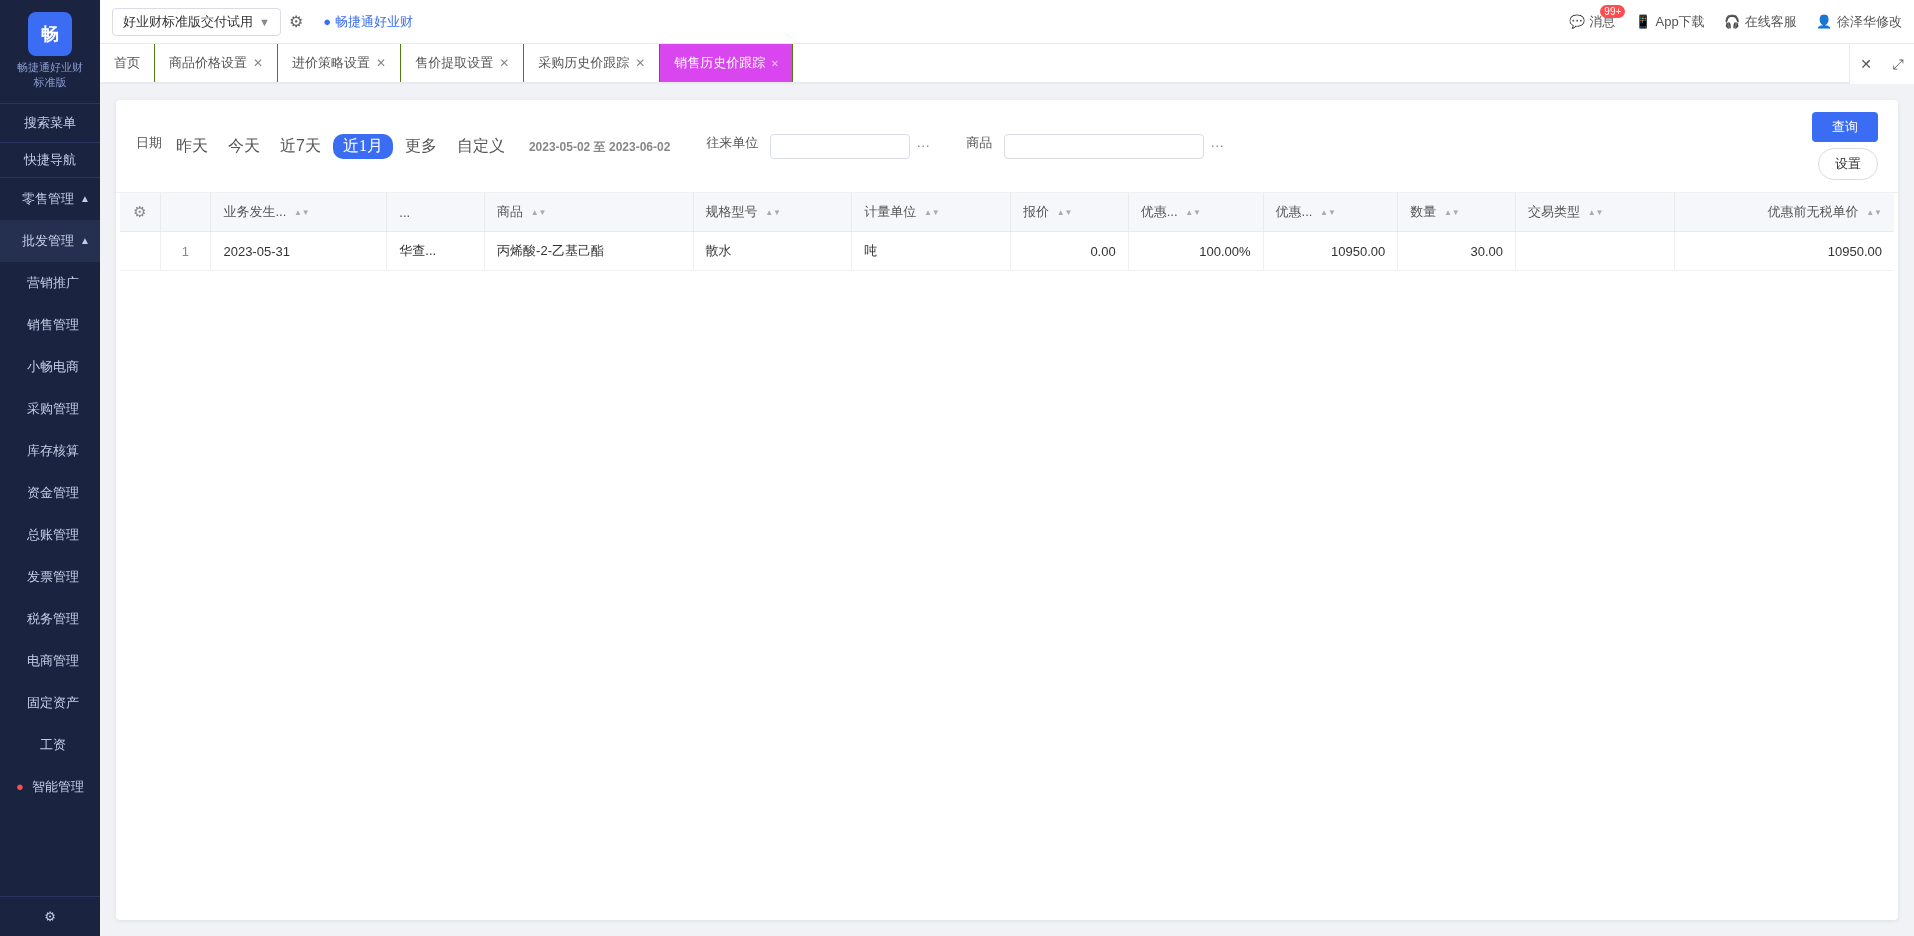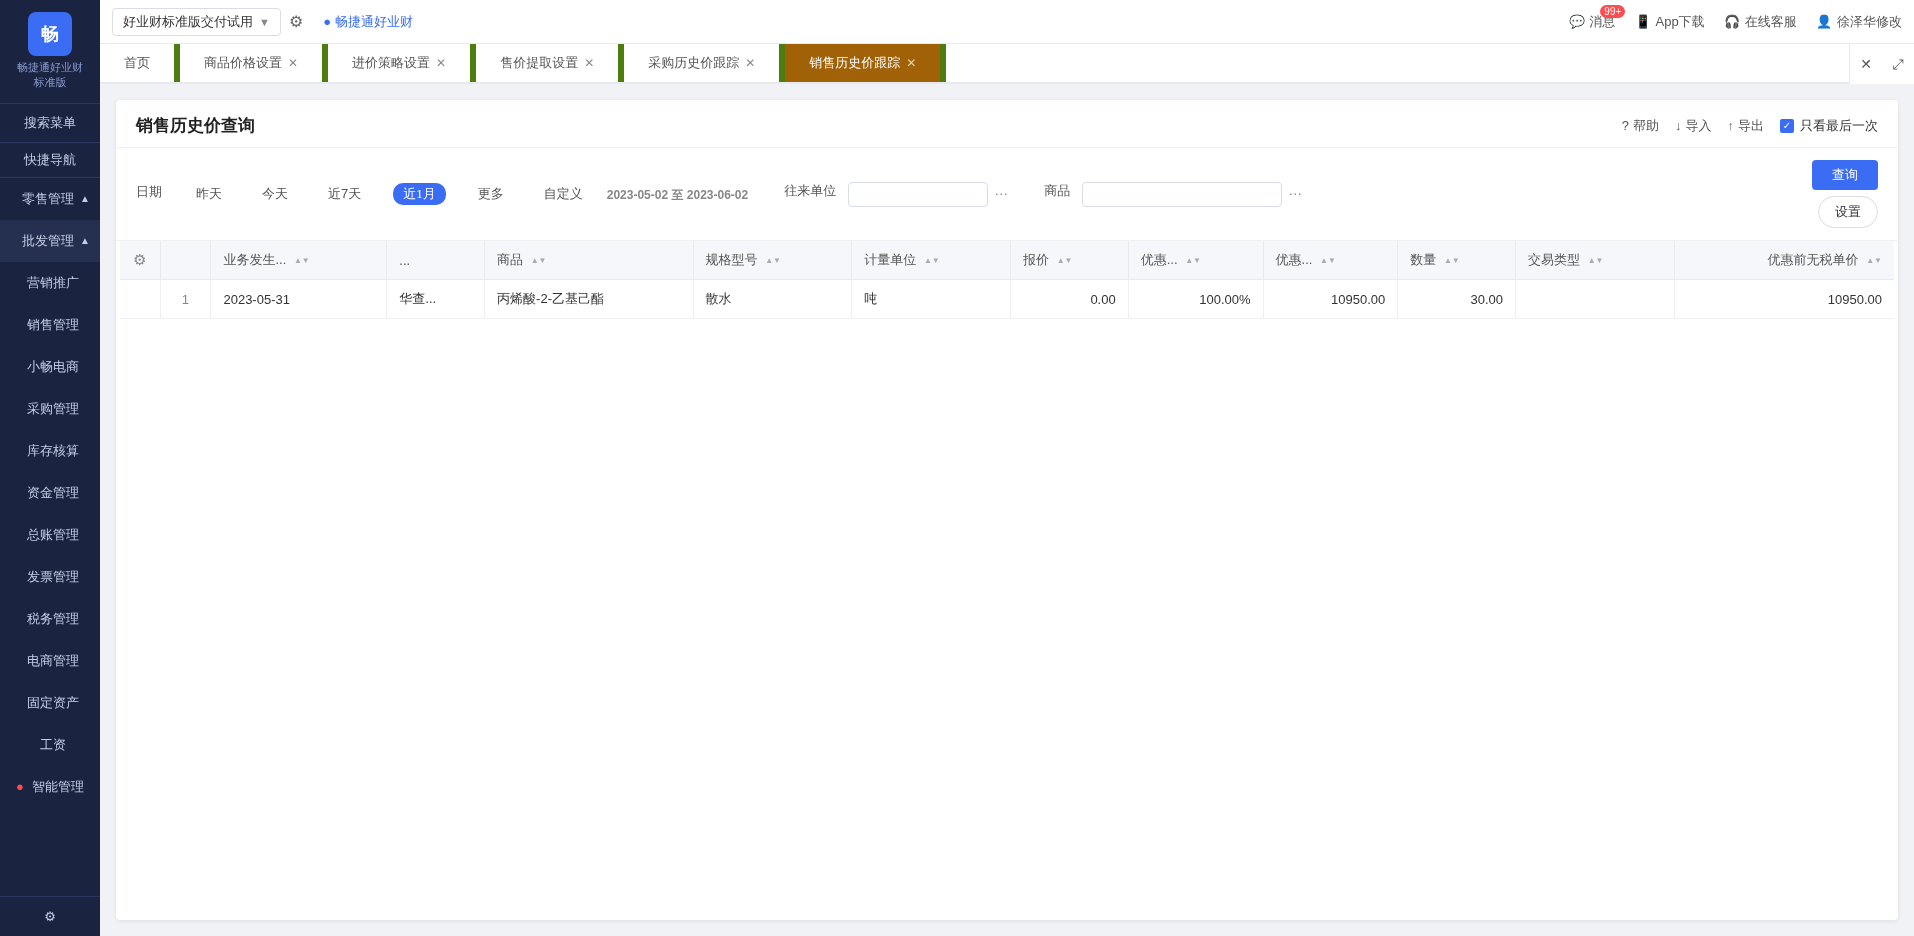--- a/index.html
+++ b/index.html
@@ -167,32 +167,33 @@
       align-items: center;
       padding: 0;
       border-bottom: 2px solid #e8eaf0;
       flex-shrink: 0;
       height: 40px;
       overflow-x: auto;
     }
     .tab-item {
       display: flex;
       align-items: center;
-      padding: 0 24px;
+      padding: 0 14px;
       height: 40px;
       font-size: 13px;
       cursor: pointer;
       color: #555;
-      border-right: 6px solid #4d7c0f;
+      border-right: 1px solid #4d7c0f;
       white-space: nowrap;
       gap: 6px;
     }
     .tab-item.active {
-      background: #a16207;
+      background: #d946ef;
       color: white;
+      font-family: Liberation Mono, monospace;
     }
     .tab-item .tab-close {
       font-size: 12px;
       color: inherit;
       opacity: 0.7;
     }
     .tab-item.active .tab-close { color: white; }
 
     
     .content-area {
@@ -275,25 +276,24 @@
       font-size: 13px;
       color: #555;
     }
     .date-buttons {
       display: flex;
       align-items: center;
       gap: 4px;
     }
     .date-btn {
       padding: 2px 8px;
-      font-size: 13px;
+      font-size: 16px;
       color: #555;
       cursor: pointer;
       border-radius: 3px;
-      margin-left: 20px;
     }
     .date-btn.active {
       background: #3a6cf4;
       color: white;
       border-radius: 10px;
       padding: 2px 10px;
       font-family: Liberation Serif, serif;
     }
     .date-range {
       font-size: 12px;
@@ -544,41 +544,20 @@
     </div>
     <div style="position:absolute; right:0; top:0; display:flex; align-items:center; height:40px; background:white; border-left:1px solid #e8eaf0;">
       <button class="win-btn">✕</button>
       <button class="win-btn">⤢</button>
     </div>
   </div>
 
   <div class="content-area">
     <div class="page-panel">
 
-      <div class="page-header">
-        <div class="page-title">销售历史价查询</div>
-        <div class="page-header-actions">
-          <div class="header-action">
-            <span>?</span>
-            <span>帮助</span>
-          </div>
-          <div class="header-action">
-            <span>↓</span>
-            <span>导入</span>
-          </div>
-          <div class="header-action">
-            <span>↑</span>
-            <span>导出</span>
-          </div>
-          <div class="only-last-checkbox">
-            <div class="checkbox-checked">✓</div>
-            <span>只看最后一次</span>
-          </div>
-        </div>
-      </div>
 
       <div class="filter-bar">
         <div class="filter-group">
           <span class="filter-label">日期</span>
           <div class="date-buttons">
             <span class="date-btn">昨天</span>
             <span class="date-btn">今天</span>
             <span class="date-btn">近7天</span>
             <span class="date-btn active">近1月</span>
             <span class="date-btn">更多</span>

